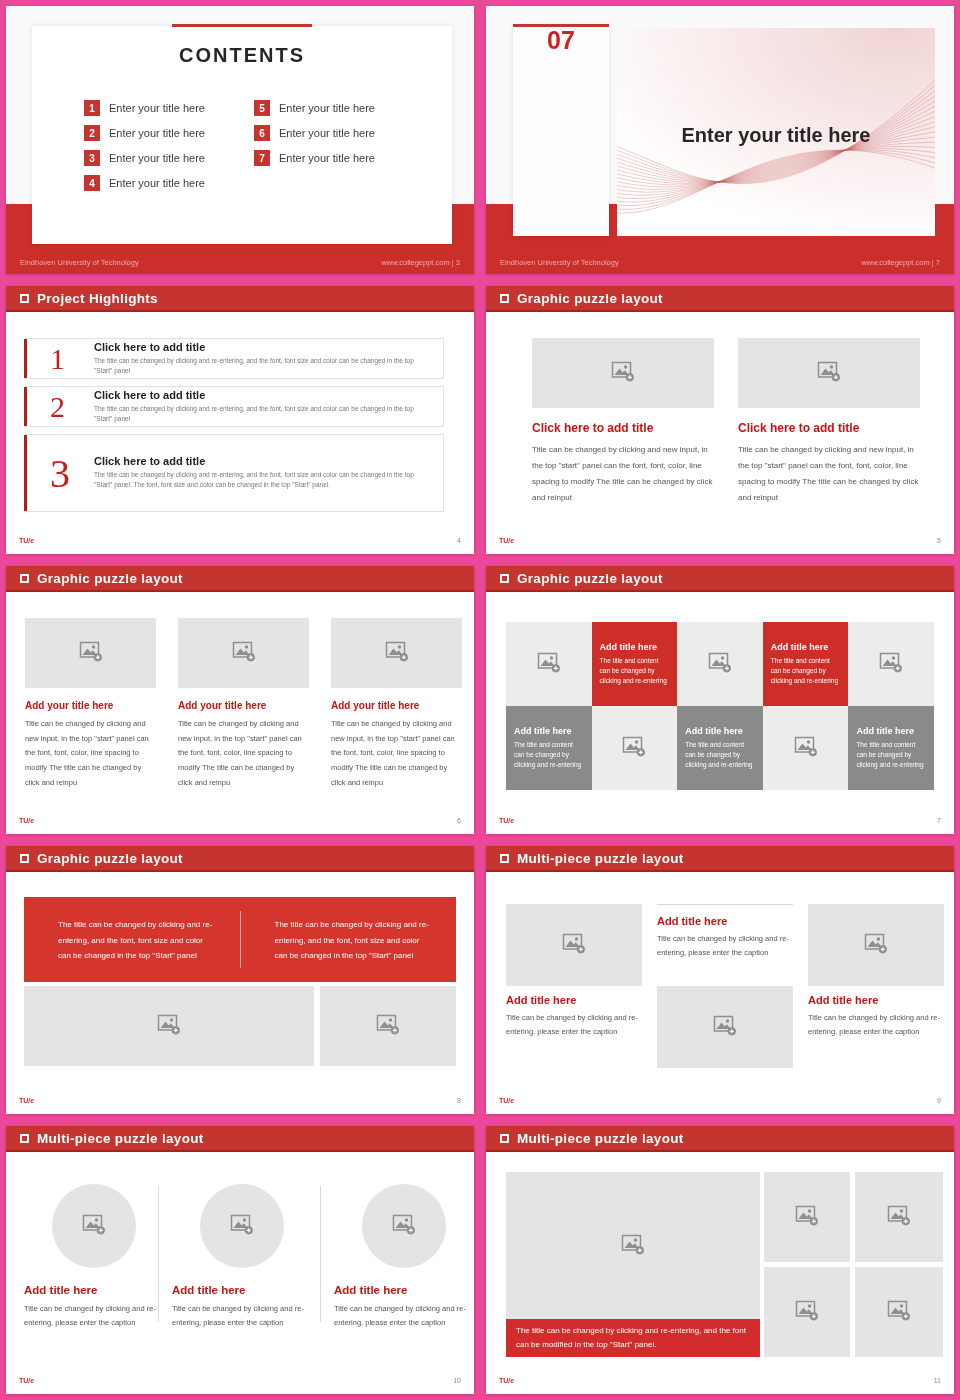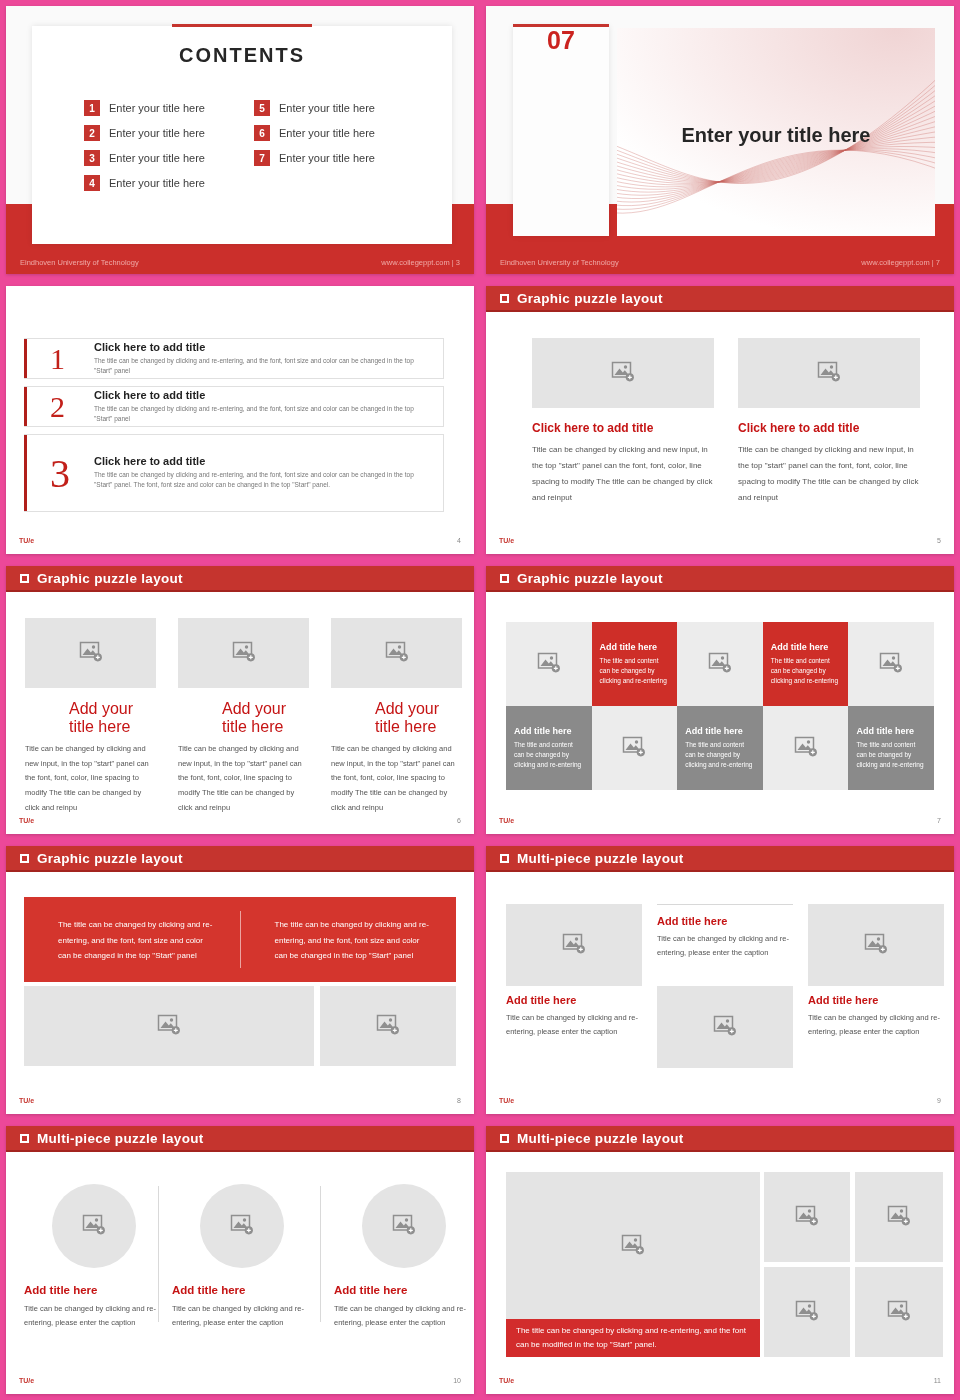--- a/index.html
+++ b/index.html
@@ -57,21 +57,21 @@
   .hl-num{position:absolute;left:26px;top:50%;transform:translateY(-50%);
           font-family:"Liberation Serif", serif;color:#c2201a;}
   .hl-body{position:absolute;left:70px;right:12px;top:50%;transform:translateY(-50%);}
   .hl-title{font-size:11px;font-weight:bold;color:#222;margin-bottom:3px;}
   .hl-text{font-size:6.5px;color:#777;line-height:1.55;}
 
   
   .pz-card{position:absolute;top:52px;}
   .pz-img{width:100%;height:70px;}
   .pz-title{margin-top:13px;font-size:12px;font-weight:bold;color:#c51414;}
-  .pz3-title{margin-top:12px;font-size:16px;font-weight:normal;color:#c51414;margin-left:44px;}
+  .pz3-title{margin-top:12px;font-size:10px;font-weight:bold;color:#c51414;}
   .pz-text{margin-top:7px;font-size:8px;color:#555;line-height:2.0;}
   .pz3-text{margin-top:6px;font-size:7.5px;color:#555;line-height:1.95;}
 
   
   .tile-grid{position:absolute;left:20px;top:56px;width:428px;height:168px;
              display:grid;grid-template-columns:repeat(5,1fr);grid-template-rows:1fr 1fr;}
   .tile{display:flex;align-items:center;justify-content:center;}
   .tile.light{background:#ececec;}
   .tile.red{background:#ce2e28;}
   .tile.gray{background:#8a8a8a;}
@@ -186,20 +186,24 @@
       <div class="topline"></div>
       <p class="part-number">07</p>
     </div>
     <div class="band-footer">
       <span>Eindhoven University of Technology</span>
       <span>www.collegeppt.com | 7</span>
     </div>
   </section>
 
   <section class="slide">
+    <div class="hbar">
+      <span class="sq"></span>
+      <span class="htitle">Project Highlights</span>
+    </div>
     <div class="hl-row" style="top:52px;height:41px;">
       <div class="hl-accent"></div>
       <div class="hl-num" style="font-size:30px;">1</div>
       <div class="hl-body">
         <div class="hl-title">Click here to add title</div>
         <div class="hl-text">The title can be changed by clicking and re-entering, and the font, font size and color can be changed in the top "Start" panel</div>
       </div>
     </div>
     <div class="hl-row" style="top:100px;height:41px;">
       <div class="hl-accent"></div>

